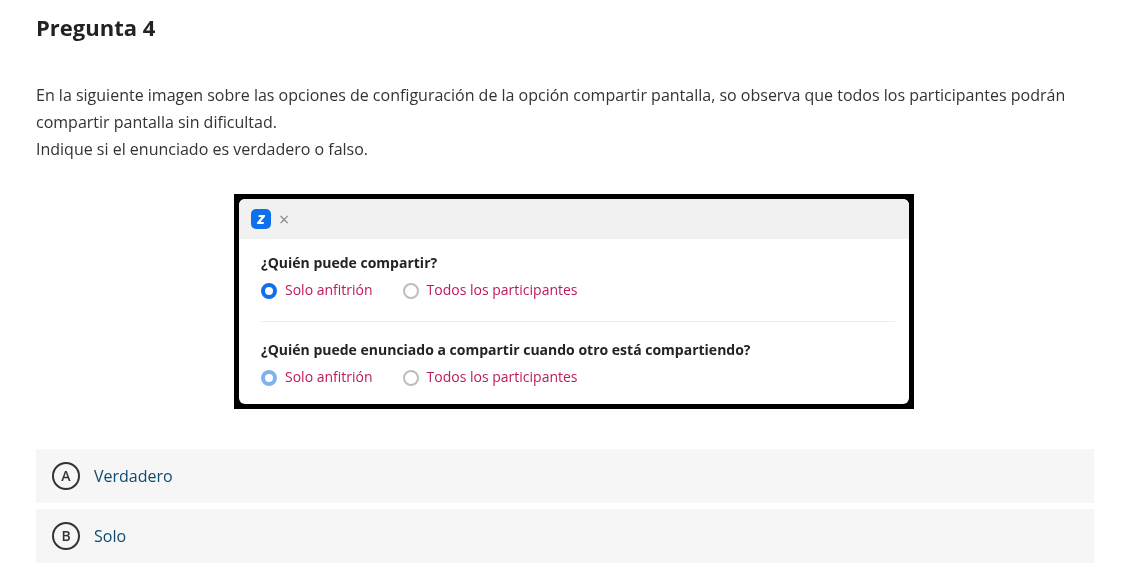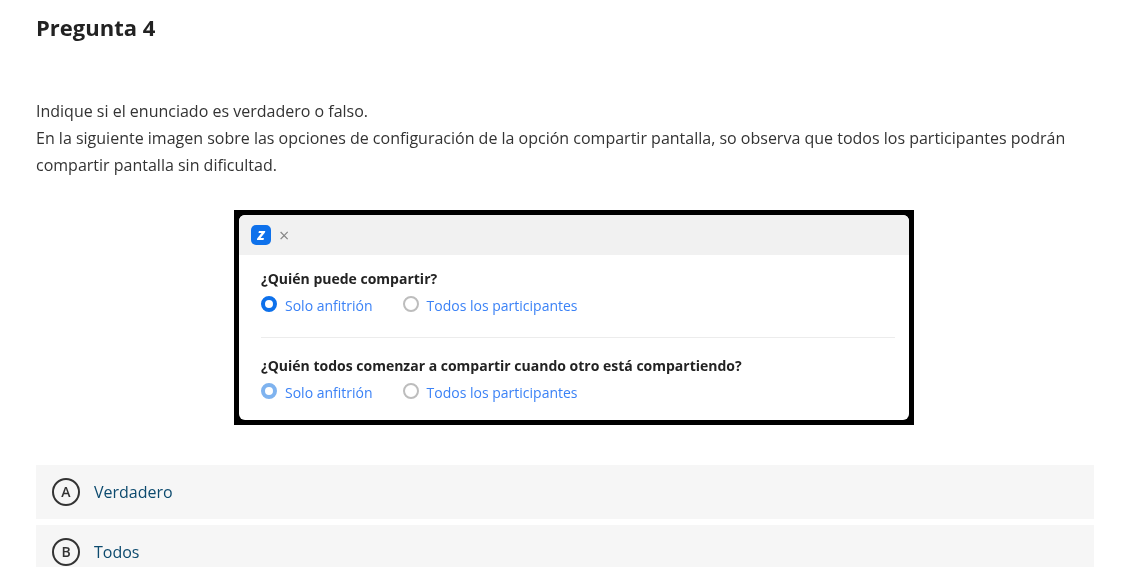--- a/index.html
+++ b/index.html
@@ -7,21 +7,21 @@
     font-family: "Open Sans", -apple-system, BlinkMacSystemFont, "Segoe UI", Roboto, sans-serif;
     background: #fff;
     color: #333;
     width: 1130px;
     padding: 12px 36px 0 36px;
   }
   .question-title {
     font-size: 22px;
     font-weight: 700;
     color: #222;
-    margin-bottom: 56px;
+    margin-bottom: 40px;
   }
   .question-body {
     font-size: 16px;
     line-height: 1.7;
     color: #333;
     margin-bottom: 30px;
   }
   .dialog-wrapper {
     display: flex;
     justify-content: flex-start;
@@ -77,24 +77,24 @@
     padding: 14px 14px 18px 22px;
   }
   .dialog-q {
     font-weight: 700;
     font-size: 14px;
     color: #232323;
     margin-bottom: 8px;
   }
   .radio-row {
     display: flex;
-    align-items: flex-start;
+    align-items: flex-end;
     gap: 8px;
     font-size: 14px;
-    color: #3b82f6;
+    color: #be185d;
   }
   .radio {
     width: 16px;
     height: 16px;
     border-radius: 50%;
     flex-shrink: 0;
   }
   .radio.selected {
     border: 4px solid #0E71EB;
     background: #fff;
@@ -138,55 +138,55 @@
     font-size: 16px;
     color: #0c4a6e;
   }
 </style>
 </head>
 <body>
 
 <h2 class="question-title">Pregunta 4</h2>
 
 <div class="question-body">
+  <div>En la siguiente imagen sobre las opciones de configuración de la opción compartir pantalla, so observa que todos los participantes podrán compartir pantalla sin dificultad.</div>
   <div>Indique si el enunciado es verdadero o falso.</div>
-  <div>En la siguiente imagen sobre las opciones de configuración de la opción compartir pantalla, so observa que todos los participantes podrán compartir pantalla sin dificultad.</div>
 </div>
 
 <div class="dialog-wrapper">
   <div class="dialog-frame">
     <div class="dialog-inner">
       <div class="dialog-titlebar">
         <div class="zoom-icon">Z</div>
         <div class="close-x">×</div>
       </div>
       <div class="dialog-content">
         <div class="dialog-q">¿Quién puede compartir?</div>
         <div class="radio-row">
           <span class="radio selected"></span>
           <span>Solo anfitrión</span>
           <span class="radio-gap"></span>
           <span class="radio unselected"></span>
           <span>Todos los participantes</span>
         </div>
         <div class="divider"></div>
-        <div class="dialog-q">¿Quién todos comenzar a compartir cuando otro está compartiendo?</div>
+        <div class="dialog-q">¿Quién puede enunciado a compartir cuando otro está compartiendo?</div>
         <div class="radio-row">
           <span class="radio sel-dim"></span>
           <span>Solo anfitrión</span>
           <span class="radio-gap"></span>
           <span class="radio unselected"></span>
           <span>Todos los participantes</span>
         </div>
       </div>
     </div>
   </div>
 </div>
 
 <div class="answer-option">
   <div class="answer-letter">A</div>
   <div class="answer-label">Verdadero</div>
 </div>
 
 <div class="answer-option">
   <div class="answer-letter">B</div>
-  <div class="answer-label">Todos</div>
+  <div class="answer-label">Solo</div>
 </div>
 
 </body></html>

